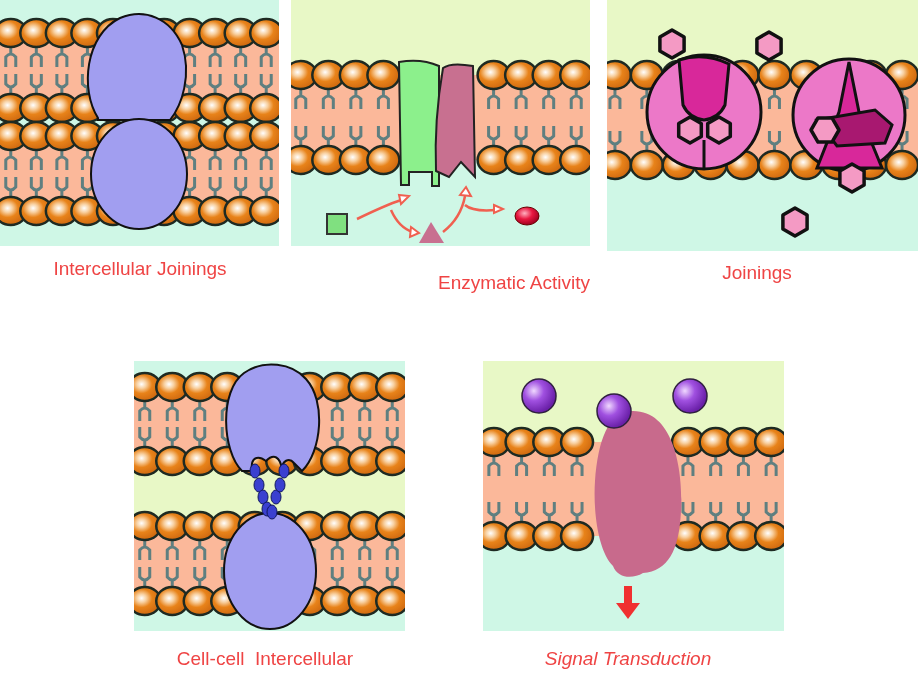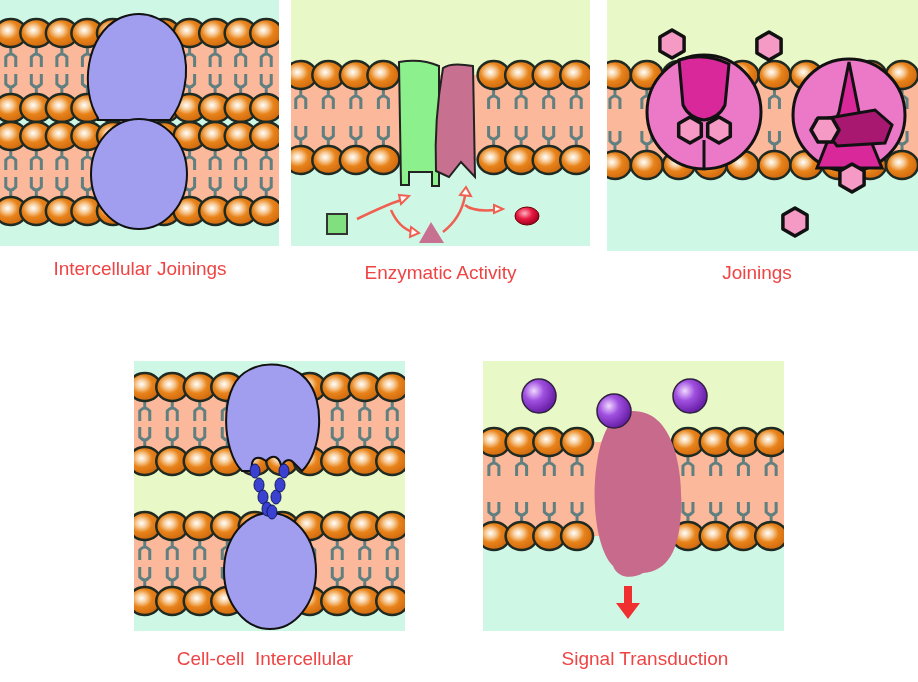--- a/index.html
+++ b/index.html
@@ -191,21 +191,21 @@
       <polygon points="120,227 128,233 119,237" fill="#fff" stroke="#f06050" stroke-width="2"></polygon>
       <path d="M152 232 Q170 218 174 196" stroke="#f06050" stroke-width="2.5" fill="none"></path>
       <polygon points="169,195 175,187 180,196" fill="#fff" stroke="#f06050" stroke-width="2"></polygon>
       <path d="M174 205 Q182 212 205 210" stroke="#f06050" stroke-width="2.5" fill="none"></path>
       <polygon points="203,205 212,209 203,213" fill="#fff" stroke="#f06050" stroke-width="2"></polygon>
       <rect x="36" y="214" width="20" height="20" fill="#80e080" stroke="#333" stroke-width="2"></rect>
       <polygon points="128,243 140,222 153,243" fill="#c87090"></polygon>
       <ellipse cx="236" cy="216" rx="12" ry="9" fill="url(#p2-rg)" stroke="#600" stroke-width="1"></ellipse>
     </svg>
 </div>
-<div class="caption" style="left:291px;top:262px;width:299px;">Enzymatic Activity</div>
+<div class="caption" style="left:291px;top:272px;width:299px;text-align:right;">Enzymatic Activity</div>
 
 <div class="panel" style="left:607px;top:0;width:311px;height:251px;">
   <svg id="p3" width="311" height="251">
       <defs>
         <radialGradient id="p3-hg" cx="0.4" cy="0.4" r="0.6">
           <stop offset="0" stop-color="#ffffff"></stop>
           <stop offset="0.25" stop-color="#f8d0a0"></stop>
           <stop offset="0.55" stop-color="#e8831a"></stop>
           <stop offset="1" stop-color="#d06a10"></stop>
         </radialGradient>
@@ -454,13 +454,13 @@
       <ellipse cx="288.1363636363636" cy="81" rx="16" ry="14" fill="url(#p5-hg)" stroke="#1e2a22" stroke-width="2.5"></ellipse>
       <ellipse cx="288.1363636363636" cy="175" rx="16" ry="14" fill="url(#p5-hg)" stroke="#1e2a22" stroke-width="2.5"></ellipse>
       <path d="M150 50 C195 50 200 120 198 150 C196 190 185 210 160 212 C150 218 135 218 130 205 C115 190 110 150 112 120 C115 80 125 50 150 50 Z" fill="#c86a8c"></path>
       <circle cx="56" cy="35" r="17" fill="url(#p5-pg)" stroke="#302040" stroke-width="1.5"></circle>
       <circle cx="131" cy="50" r="17" fill="url(#p5-pg)" stroke="#302040" stroke-width="1.5"></circle>
       <circle cx="207" cy="35" r="17" fill="url(#p5-pg)" stroke="#302040" stroke-width="1.5"></circle>
       <rect x="141" y="225" width="8" height="20" fill="#f03030"></rect>
       <polygon points="133,242 157,242 145,258" fill="#f03030"></polygon>
     </svg>
 </div>
-<div class="caption" style="left:500px;top:648px;width:290px;">Signal Transduction</div>
+<div class="caption" style="left:483px;top:648px;width:290px;font-style:italic;">Signal Transduction</div>
 
 </body></html>

